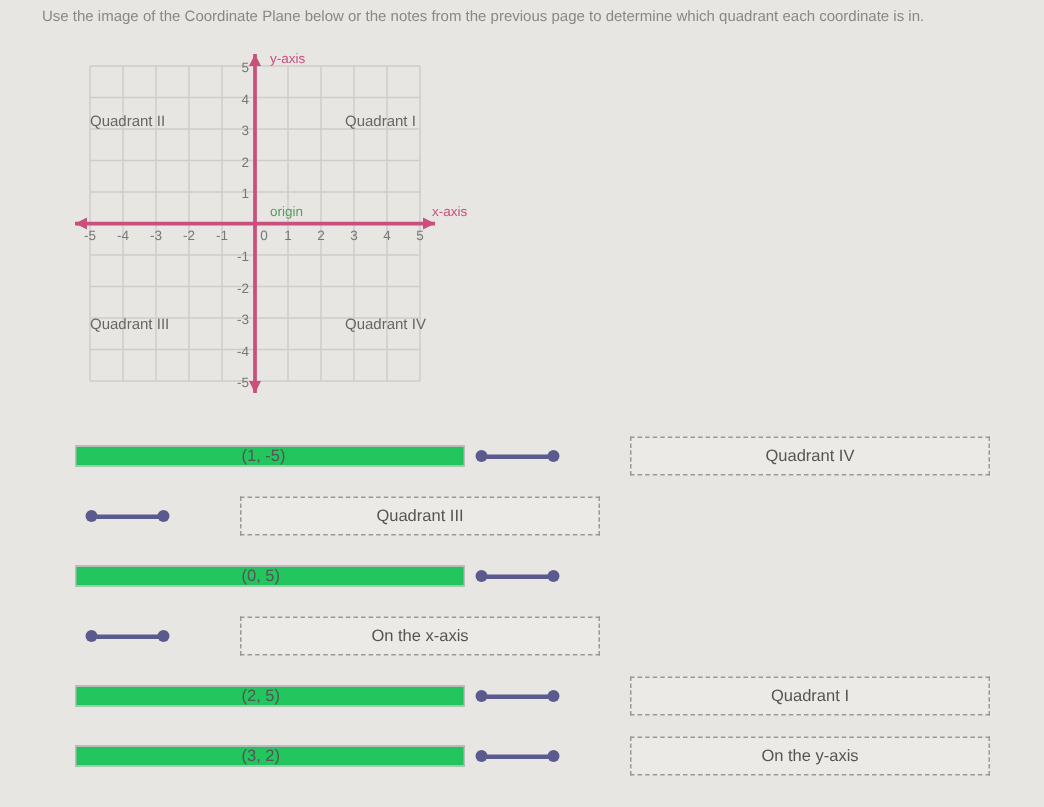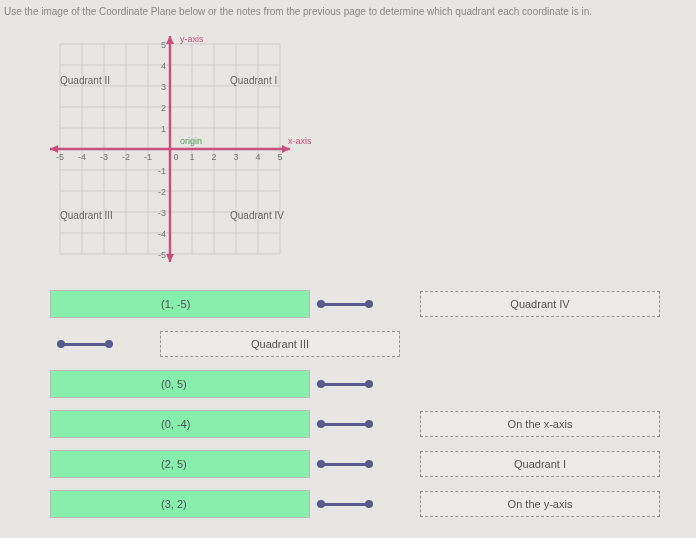--- a/index.html
+++ b/index.html
@@ -9,21 +9,21 @@
       background: #e8e6e3;
       font-family: Arial, sans-serif;
       font-size: 11px;
       color: #666;
       position: relative;
       overflow: hidden;
     }
     .instruction {
       position: absolute;
       top: 6px;
-      left: 4px;
+      left: 28px;
       font-size: 10px;
       color: #888;
     }
     .coord-plane {
       position: absolute;
       top: 24px;
       left: 30px;
       width: 320px;
       height: 250px;
     }
@@ -34,23 +34,23 @@
       width: 620px;
     }
     .row {
       display: flex;
       align-items: center;
       margin-bottom: 12px;
       height: 28px;
     }
     .left-box {
       width: 260px;
-      height: 28px;
+      height: 14px;
       border: 1px solid #bbb;
-      background: #86efac;
+      background: #22c55e;
       display: flex;
       align-items: center;
       padding-left: 110px;
       font-size: 11px;
       color: #555;
       box-shadow: inset 0 0 2px rgba(0,0,0,0.05);
     }
     .connector {
       width: 70px;
       position: relative;
@@ -177,21 +177,20 @@
     <div class="right-box">Quadrant III</div>
   </div>
   <div class="row">
     <div class="left-box">(0, 5)</div>
     <div class="connector">
         <div class="conn-line"></div>
       </div>
     <div class="spacer"></div>
   </div>
   <div class="row">
-    <div class="left-box">(0, -4)</div>
     <div class="connector">
         <div class="conn-line"></div>
       </div>
     <div class="spacer"></div>
     <div class="right-box">On the x-axis</div>
   </div>
   <div class="row">
     <div class="left-box">(2, 5)</div>
     <div class="connector">
         <div class="conn-line"></div>

